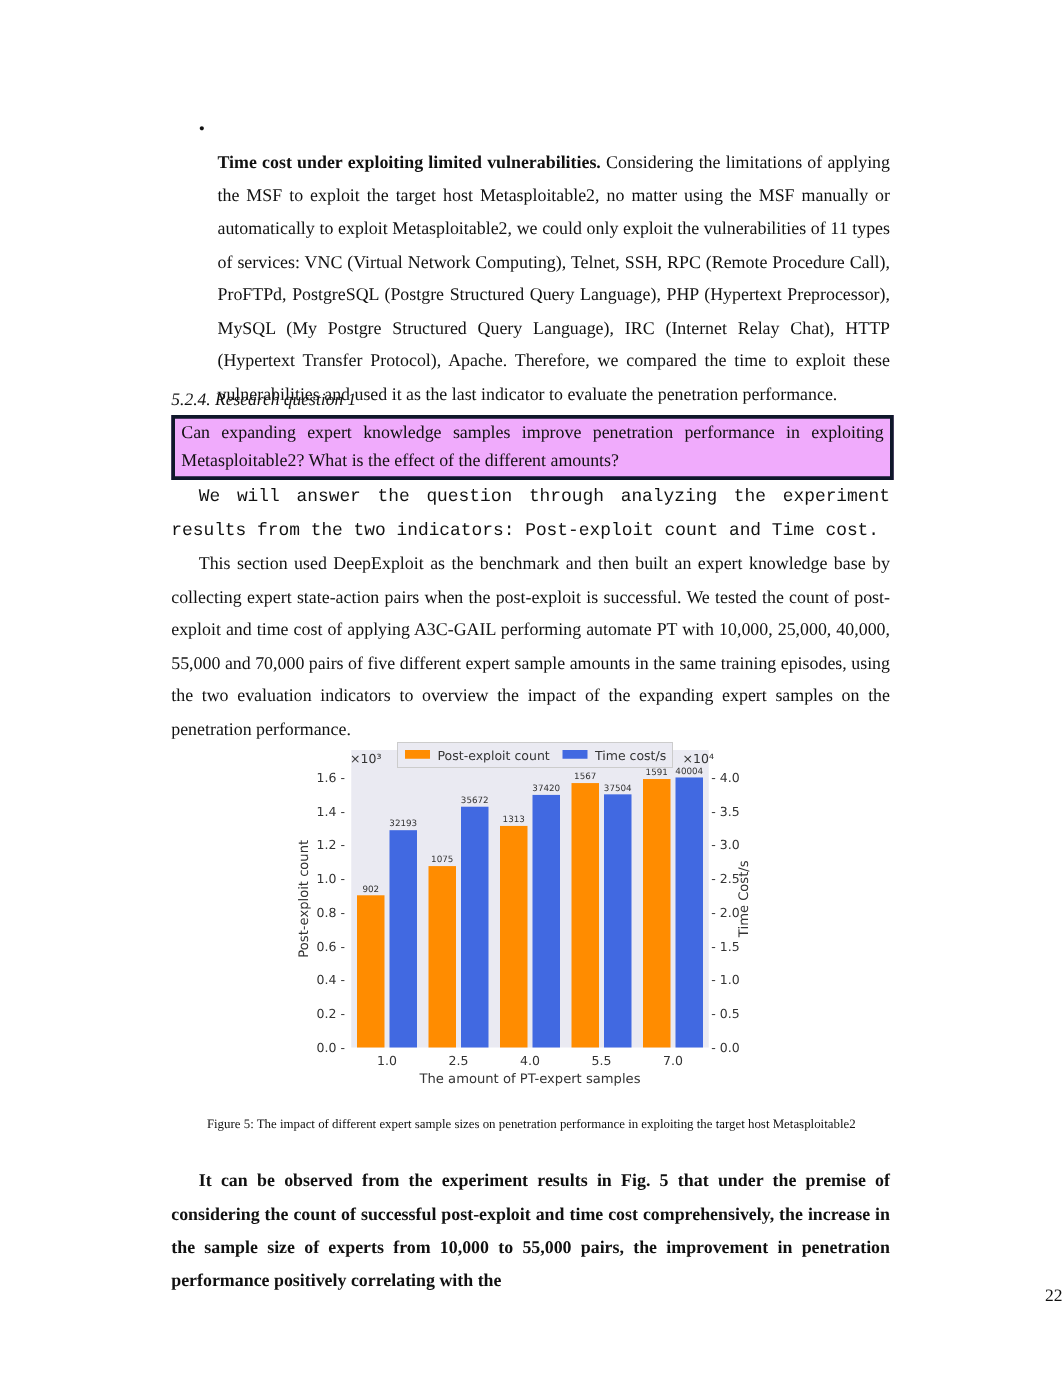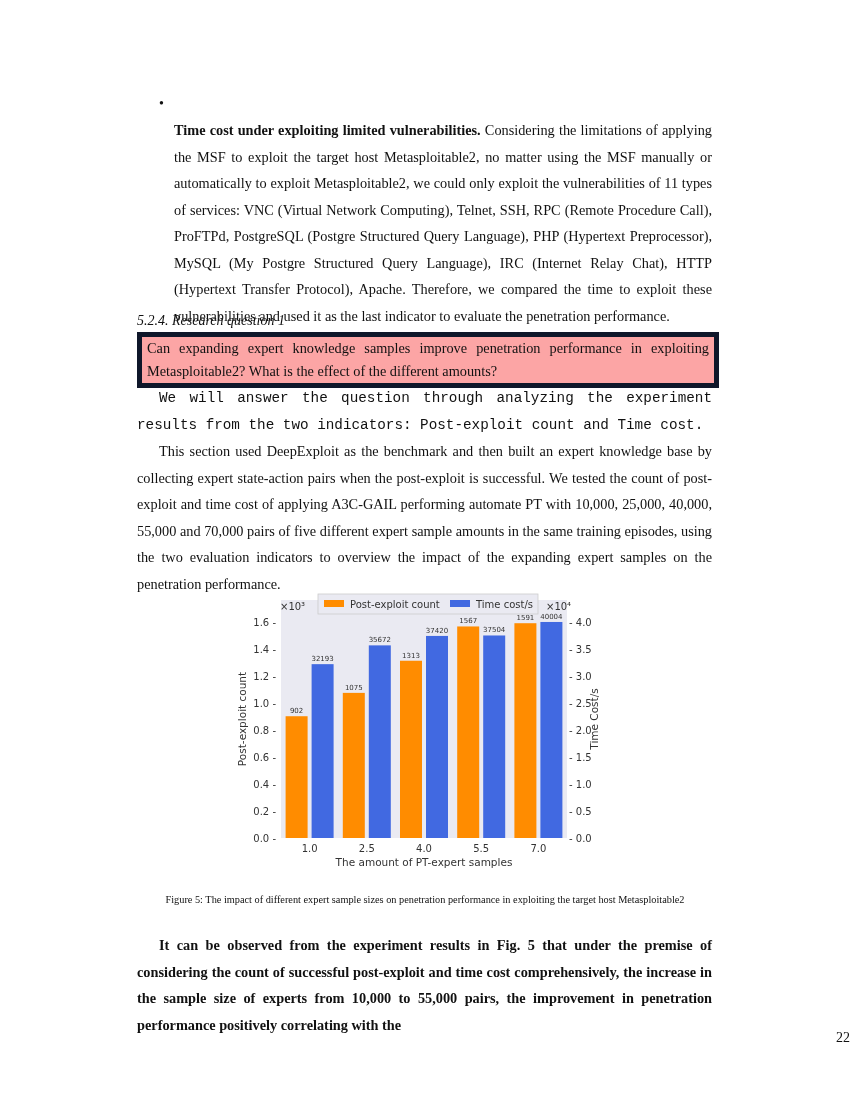--- a/index.html
+++ b/index.html
@@ -2,21 +2,21 @@
 <html><head>
 <meta charset="utf-8">
 <style>
   html,body{margin:0;padding:0;background:#fff;}
   body{width:850px;height:1100px;position:relative;font-family:"Liberation Serif","DejaVu Serif",serif;color:#111;}
   .para{position:absolute;left:137px;width:575px;font-size:14.3px;line-height:26.5px;text-align:justify;}
   .bullet{position:absolute;left:159px;top:96px;font-size:14px;}
   .bullet-text{left:174px;width:538px;top:93px;margin-top:24px;}
   .bold{font-weight:bold;}
   .subsec{position:absolute;left:137px;top:313px;font-size:14px;font-style:italic;text-align:right;}
-  .rq-box{position:absolute;left:137px;top:332px;width:562px;padding:0 5px;height:46px;background:#fca5a5;border:5px solid #0f172a;font-size:14.3px;line-height:23px;text-align:justify;}
+  .rq-box{position:absolute;left:137px;top:332px;width:562px;padding:0 5px;height:46px;background:#f0abfc;border:3px solid #0f172a;font-size:14.3px;line-height:23px;text-align:justify;}
   .indent{text-indent:22px;}
   .caption{position:absolute;left:0;width:850px;top:894px;text-align:center;font-size:10.3px;}
   .pagenum{position:absolute;left:0;width:850px;top:1030px;text-align:right;font-size:14px;}
   .chart{position:absolute;left:230px;top:590px;width:380px;height:290px;}
   .chart svg text{font-family:"DejaVu Sans",sans-serif;}
 </style>
 </head>
 <body>
 
 <span class="bullet">•</span>

